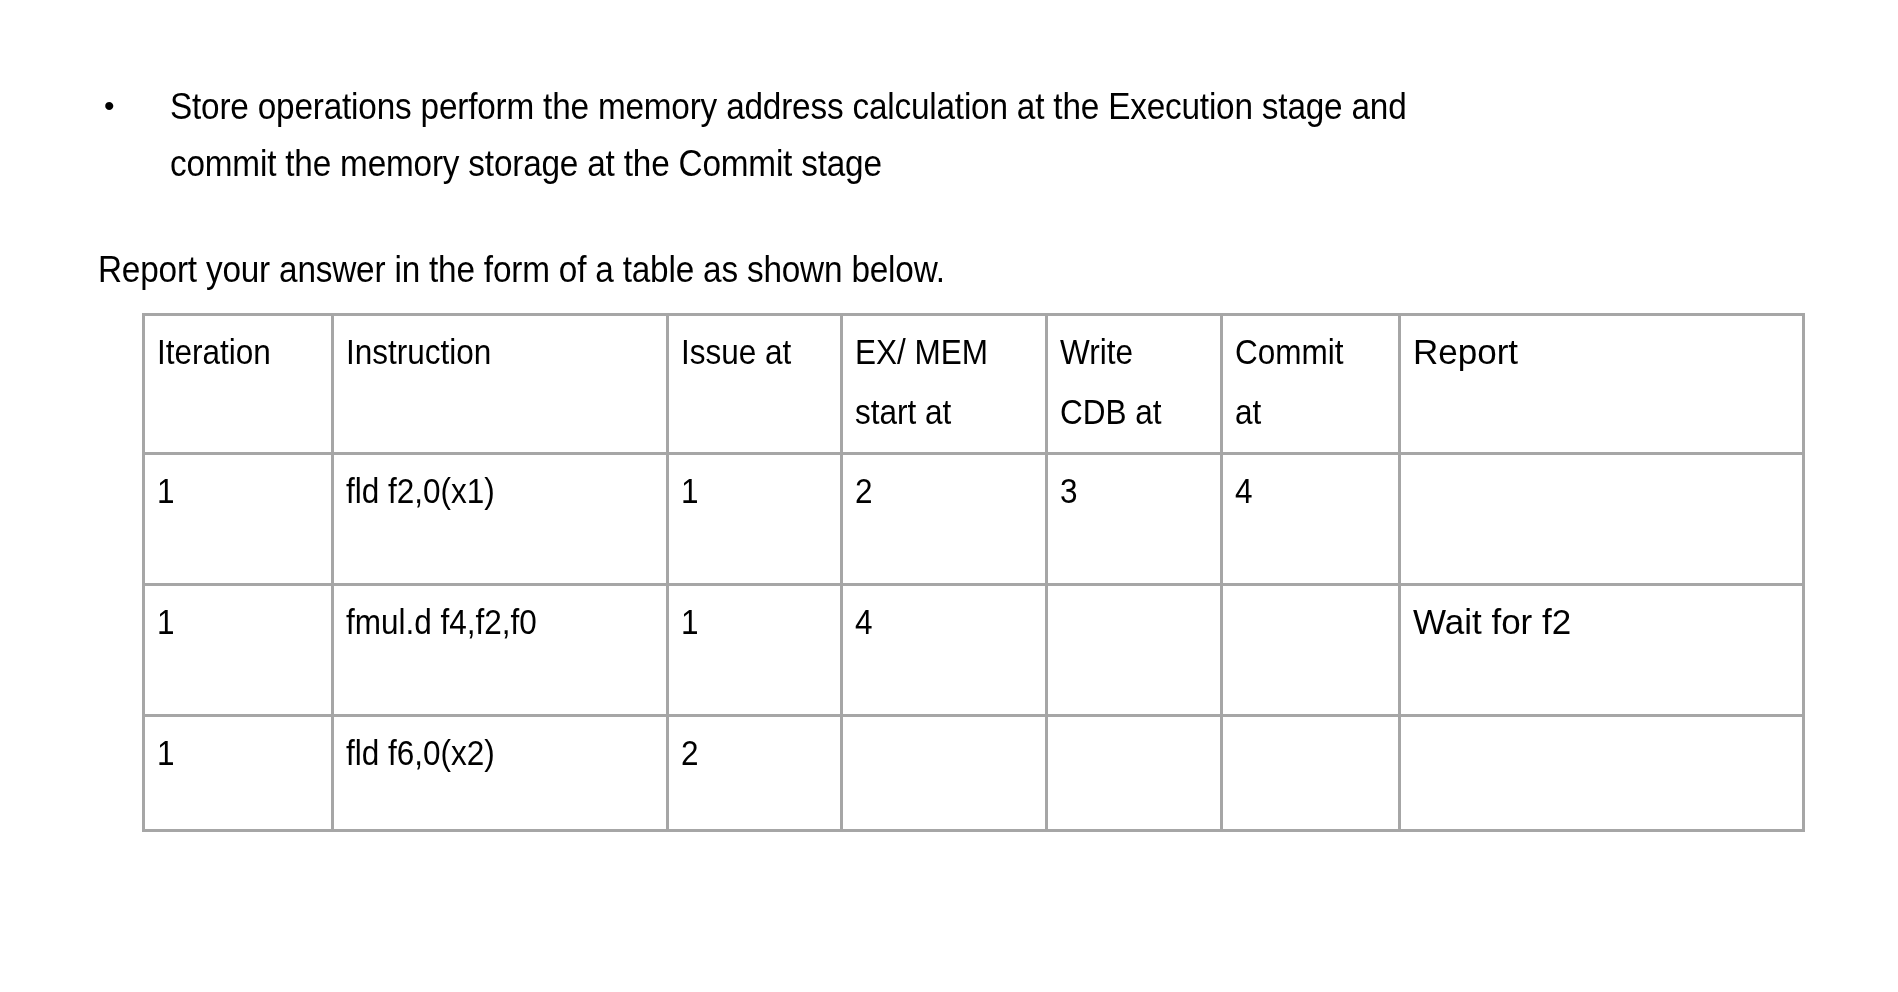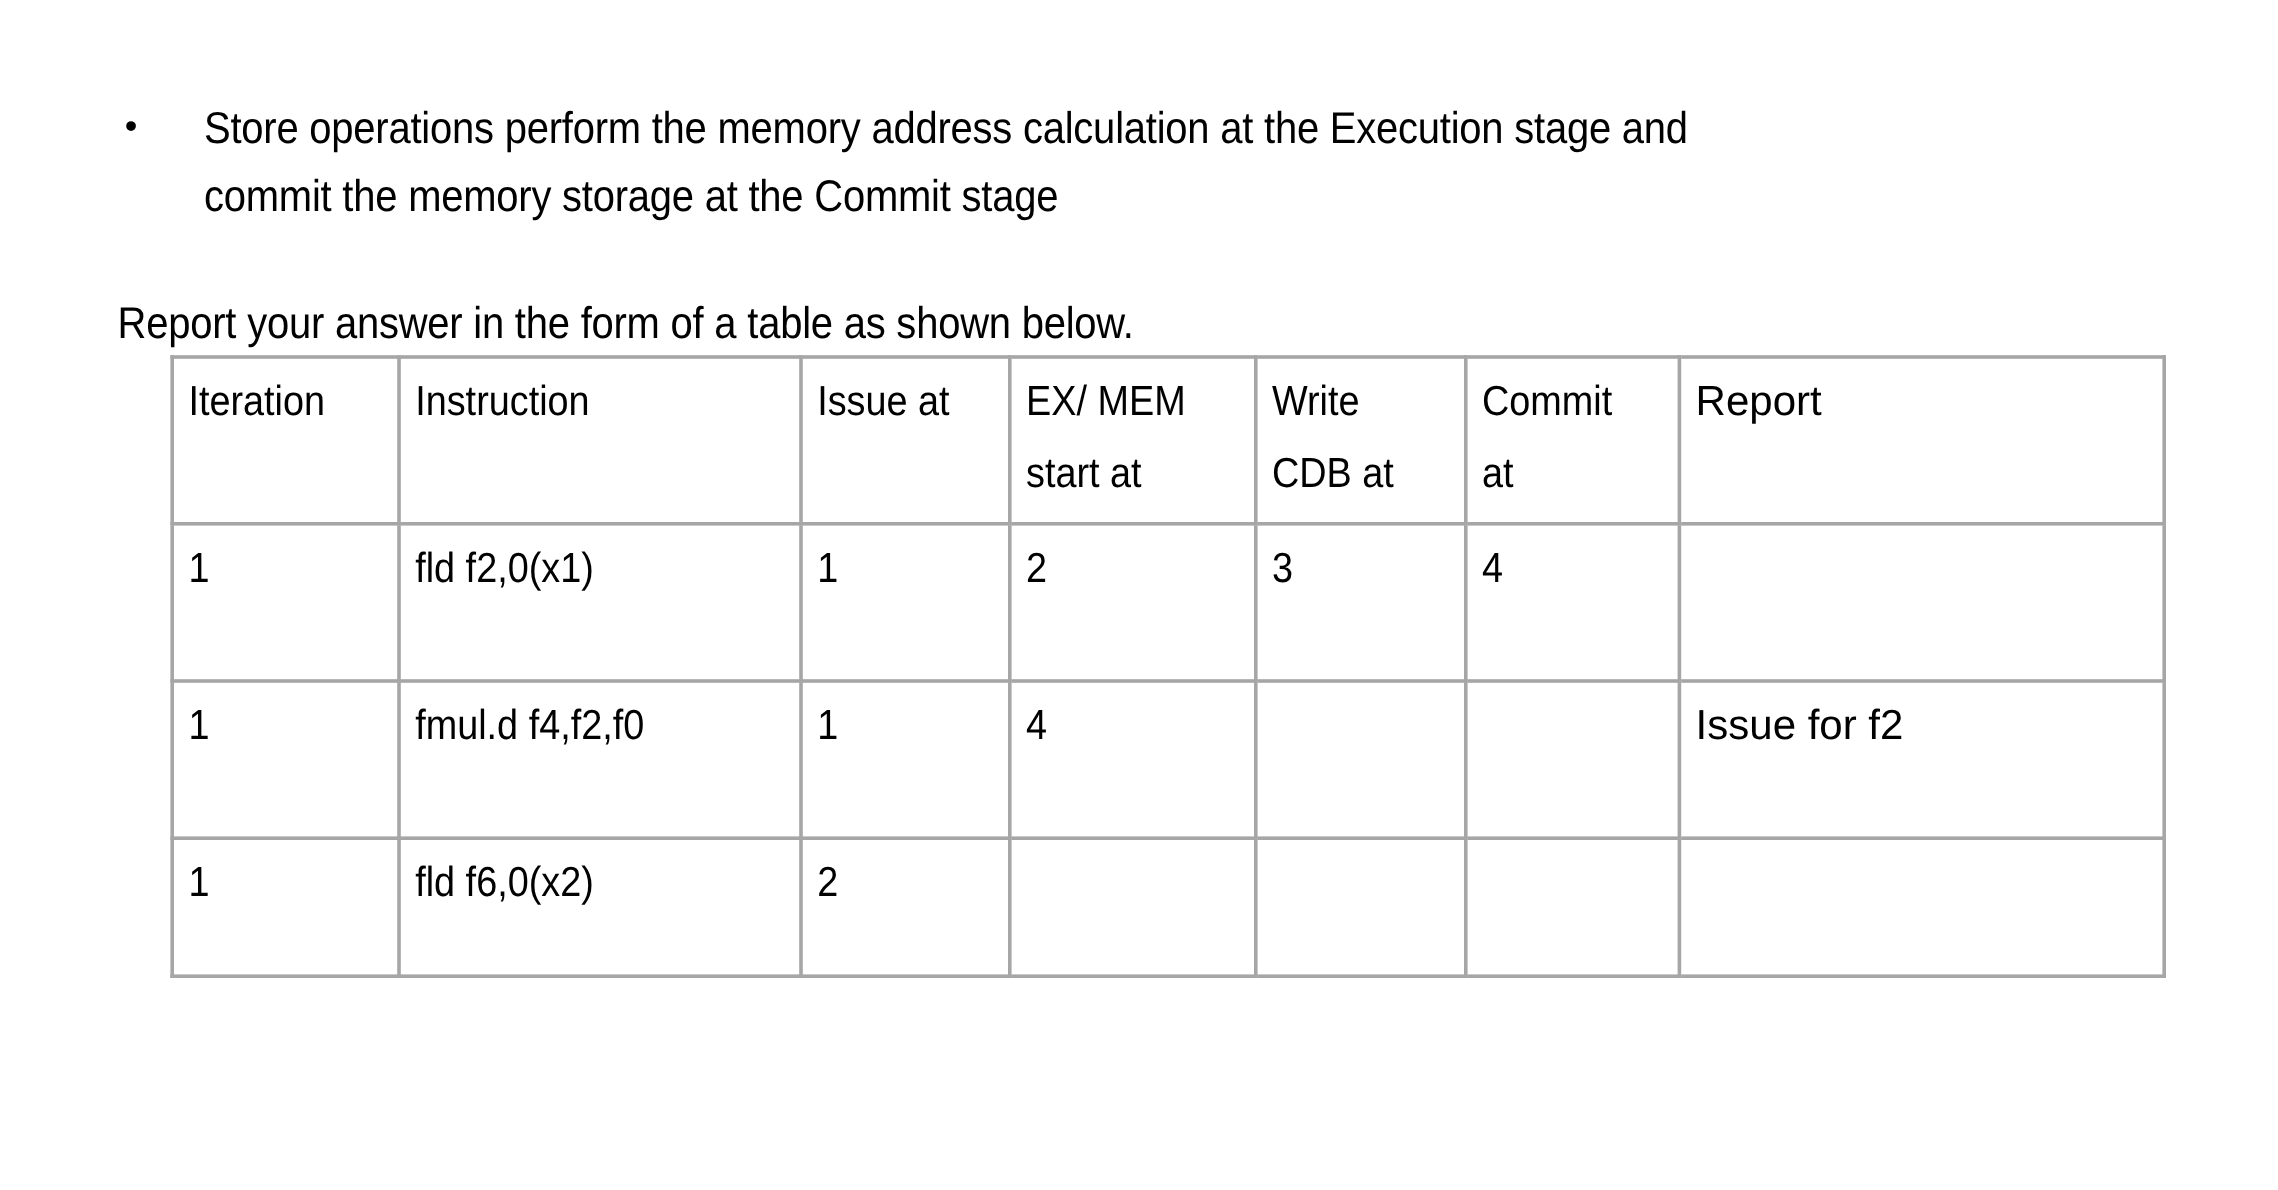--- a/index.html
+++ b/index.html
@@ -60,21 +60,21 @@
     letter-spacing: -0.2px;
     transform: scaleX(0.9);
     transform-origin: left top;
     white-space: nowrap;
   }
 
   
   .tbl-wrap {
     position: absolute;
     left: 98px;
-    top: 296px;
+    top: 313px;
     width: 1548px;
     padding-left: 44px;
   }
   table.answer-table {
     border-collapse: collapse;
     table-layout: fixed;
     width: 1660px;
   }
   table.answer-table td,
   table.answer-table th {
@@ -177,21 +177,21 @@
           <td><span class="wide"></span></td>
         </tr>
 
         <tr class="data-row">
           <td><span class="cond">1</span></td>
           <td><span class="cond">fmul.d f4,f2,f0</span></td>
           <td><span class="cond">1</span></td>
           <td><span class="cond">4</span></td>
           <td><span class="cond"></span></td>
           <td><span class="cond"></span></td>
-          <td><span class="wide">Issue for f2</span></td>
+          <td><span class="wide">Wait for f2</span></td>
         </tr>
 
         <tr class="data-row short">
           <td><span class="cond">1</span></td>
           <td><span class="cond">fld f6,0(x2)</span></td>
           <td><span class="cond">2</span></td>
           <td><span class="cond"></span></td>
           <td><span class="cond"></span></td>
           <td><span class="cond"></span></td>
           <td><span class="wide"></span></td>

